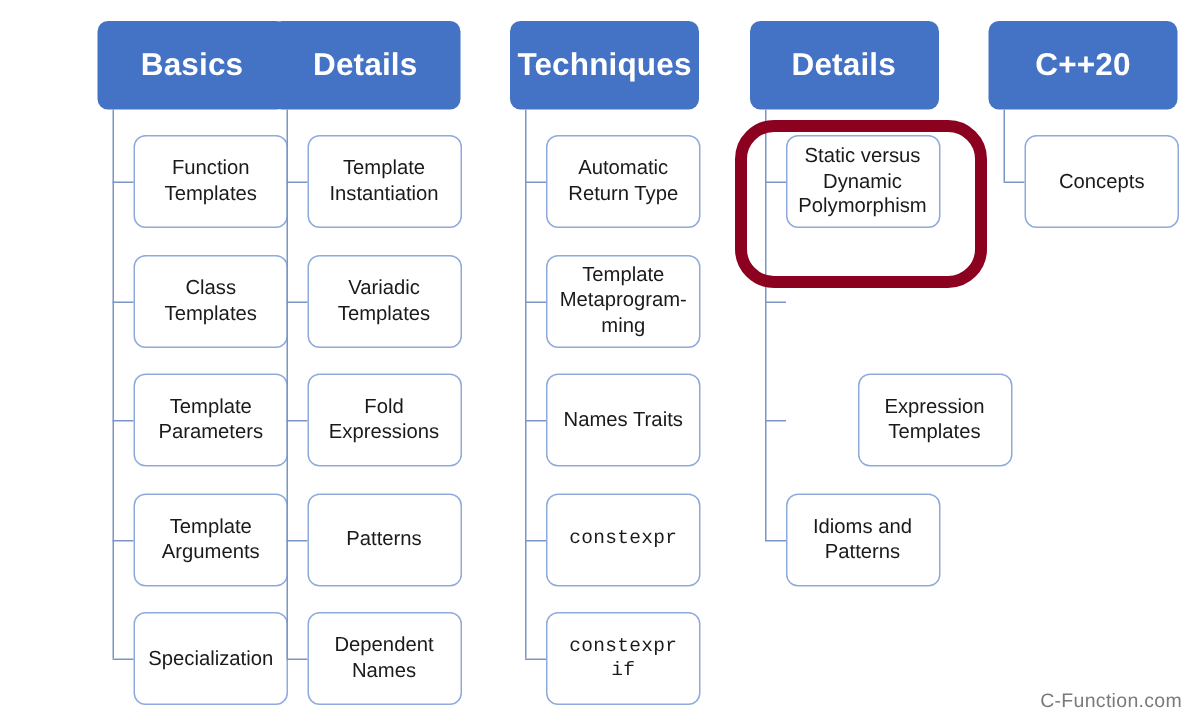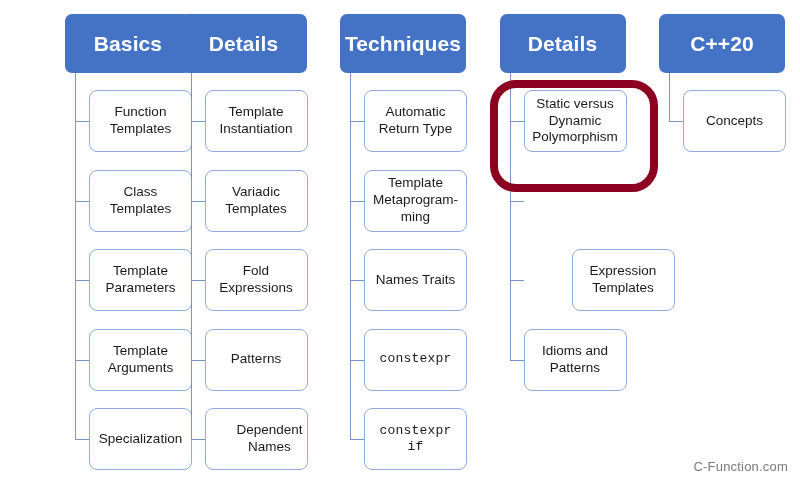--- a/index.html
+++ b/index.html
@@ -167,21 +167,21 @@
         </div>
         <div class="elbow" style="top: 280px;"></div>
         <div class="child-node" style="top: 249px;">
           <span class="child-label">Fold<br>Expressions</span>
         </div>
         <div class="elbow" style="top: 359.5px;"></div>
         <div class="child-node" style="top: 328.5px;">
           <span class="child-label">Patterns</span>
         </div>
         <div class="elbow" style="top: 439px;"></div>
-        <div class="child-node" style="top: 408px; justify-content: flex-end;">
+        <div class="child-node" style="top: 408px;">
           <span class="child-label">Dependent<br>Names</span>
         </div>
       </div>
       <div class="column" style="left: 319px;">
         <div class="header-node">
           <span class="header-label">Techniques</span>
         </div>
         <div class="trunk" style="top: 73px; height: 366px;"></div>
         <div class="elbow" style="top: 121px;"></div>
         <div class="child-node" style="top: 90px;">

